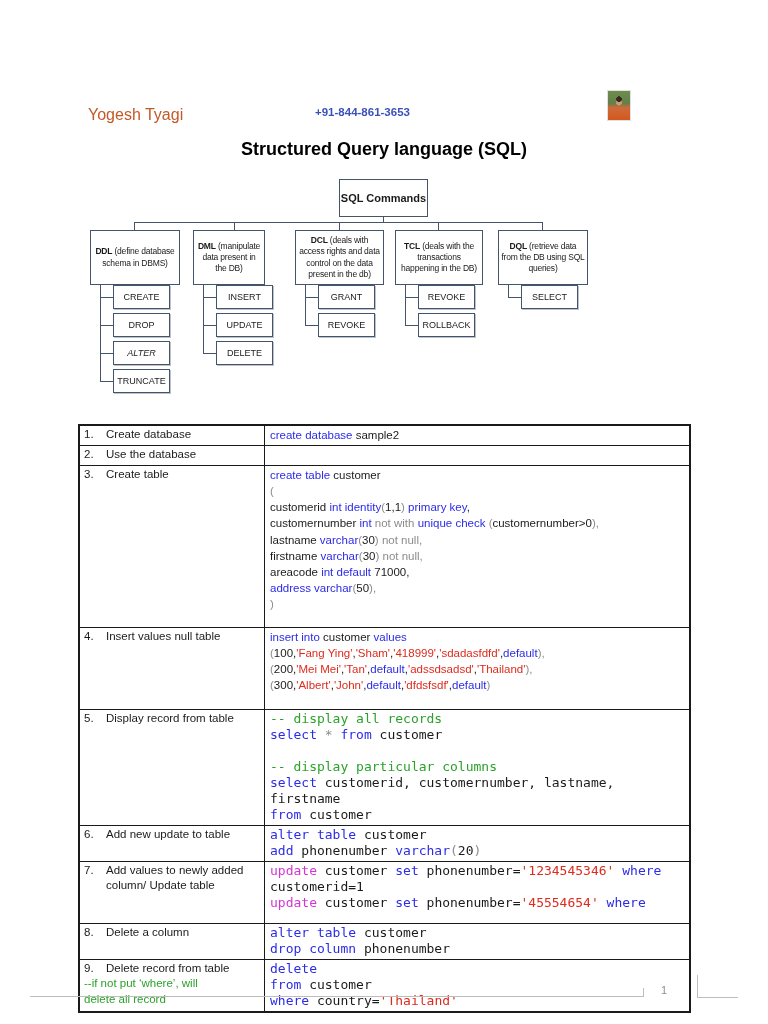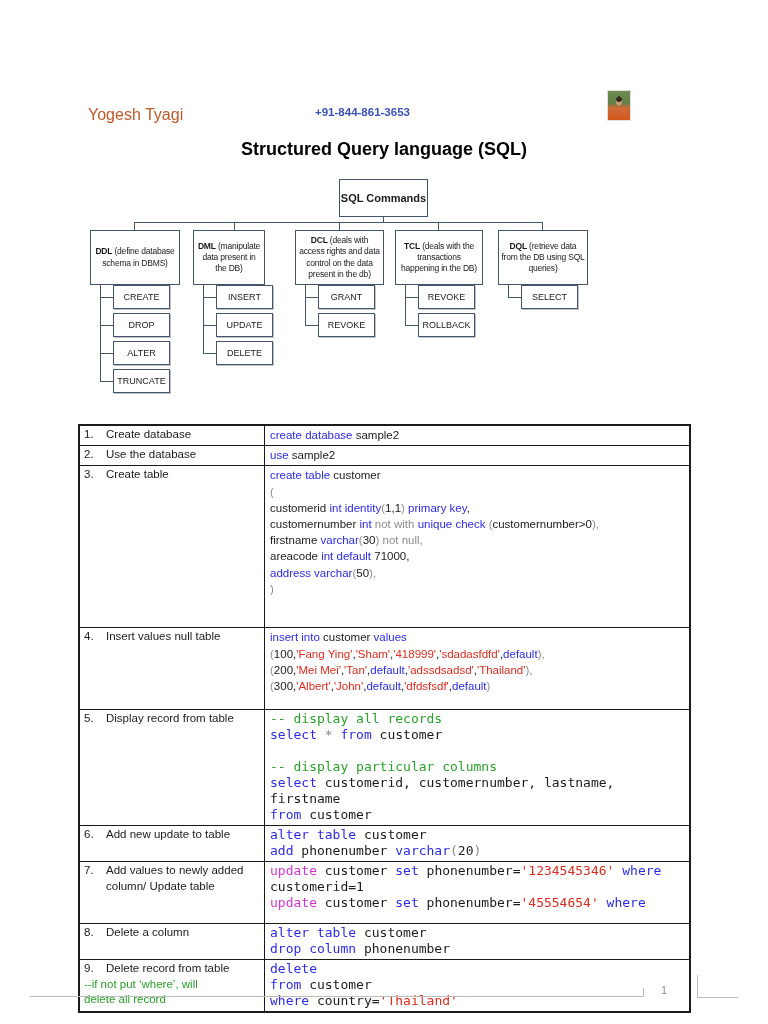--- a/index.html
+++ b/index.html
@@ -85,21 +85,21 @@
         <div class="dbox branch-box" style="left: 90px; width: 90px;">
           <span><b>DDL</b> (define database schema in DBMS)</span>
         </div>
         <div class="tree" style="left: 90px; top: 107px;">
           <div class="trunk" style="height: 96px;"></div>
           <div class="stub" style="top: 12px;"></div>
           <div class="dbox cmd-box item" style="top: 0px;">CREATE</div>
           <div class="stub" style="top: 40px;"></div>
           <div class="dbox cmd-box item" style="top: 28px;">DROP</div>
           <div class="stub" style="top: 68px;"></div>
-          <div class="dbox cmd-box item" style="top: 56px;">ALTER</div>
+          <div class="dbox cmd-box item" style="top: 56px; font-style: italic;">ALTER</div>
           <div class="stub" style="top: 96px;"></div>
           <div class="dbox cmd-box item" style="top: 84px;">TRUNCATE</div>
         </div>
         <div class="dbox branch-box" style="left: 193px; width: 72px;">
           <span><b>DML</b> (manipulate data present in the DB)</span>
         </div>
         <div class="tree" style="left: 193px; top: 107px;">
           <div class="trunk" style="height: 68px;"></div>
           <div class="stub" style="top: 12px;"></div>
           <div class="dbox cmd-box item" style="top: 0px;">INSERT</div>
@@ -150,37 +150,35 @@
         <div class="rcell">
           <div class="code-line"><span class="tk-k">create database </span><span class="tk-t">sample2</span></div>
         </div>
       </div>
       <div class="trow" style="min-height: 18px;">
         <div class="lcell">
           <div class="numline">
             <span class="rownum">2.</span>
             <div class="labtext"><span class="tk-t">Use the database</span></div>
           </div>
-        </div>
-        <div class="rcell">
-          <div class="code-line"><span class="tk-k">use </span><span class="tk-t">sample2</span></div>
         </div>
       </div>
       <div class="trow" style="min-height: 162px;">
         <div class="lcell">
           <div class="numline">
             <span class="rownum">3.</span>
             <div class="labtext"><span class="tk-t">Create table</span></div>
           </div>
         </div>
         <div class="rcell">
           <div class="code-line"><span class="tk-k">create table </span><span class="tk-t">customer</span></div>
           <div class="code-line"><span class="tk-g">(</span></div>
           <div class="code-line"><span class="tk-t">customerid </span><span class="tk-k">int identity</span><span class="tk-g">(</span><span class="tk-t">1,1</span><span class="tk-g">) </span><span class="tk-k">primary key</span><span class="tk-t">,</span></div>
           <div class="code-line"><span class="tk-t">customernumber </span><span class="tk-k">int </span><span class="tk-g">not with </span><span class="tk-k">unique check </span><span class="tk-g">(</span><span class="tk-t">customernumber&gt;0</span><span class="tk-g">),</span></div>
+          <div class="code-line"><span class="tk-t">lastname </span><span class="tk-k">varchar</span><span class="tk-g">(</span><span class="tk-t">30</span><span class="tk-g">) </span><span class="tk-g">not null,</span></div>
           <div class="code-line"><span class="tk-t">firstname </span><span class="tk-k">varchar</span><span class="tk-g">(</span><span class="tk-t">30</span><span class="tk-g">) </span><span class="tk-g">not null,</span></div>
           <div class="code-line"><span class="tk-t">areacode </span><span class="tk-k">int default </span><span class="tk-t">71000,</span></div>
           <div class="code-line"><span class="tk-k">address varchar</span><span class="tk-g">(</span><span class="tk-t">50</span><span class="tk-g">),</span></div>
           <div class="code-line"><span class="tk-g">)</span></div>
         </div>
       </div>
       <div class="trow" style="min-height: 82px;">
         <div class="lcell">
           <div class="numline">
             <span class="rownum">4.</span>

